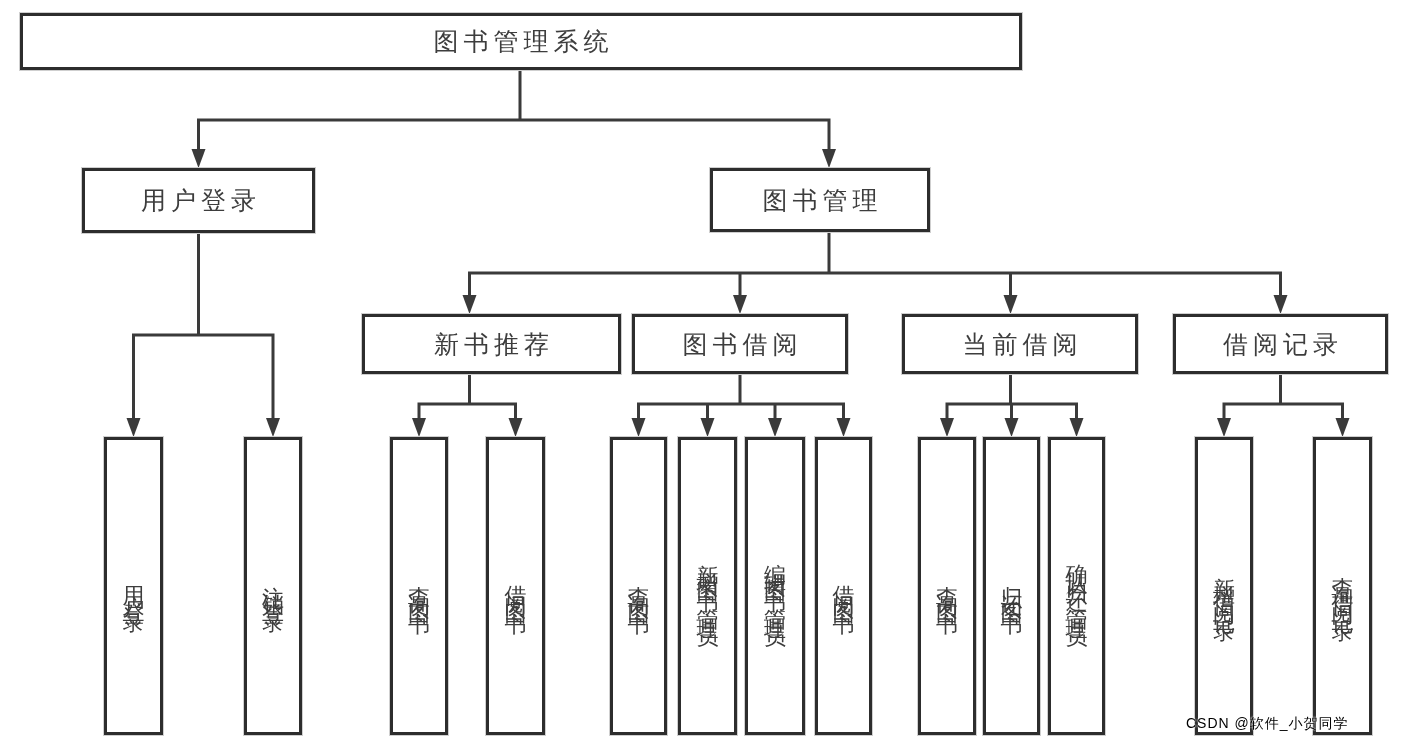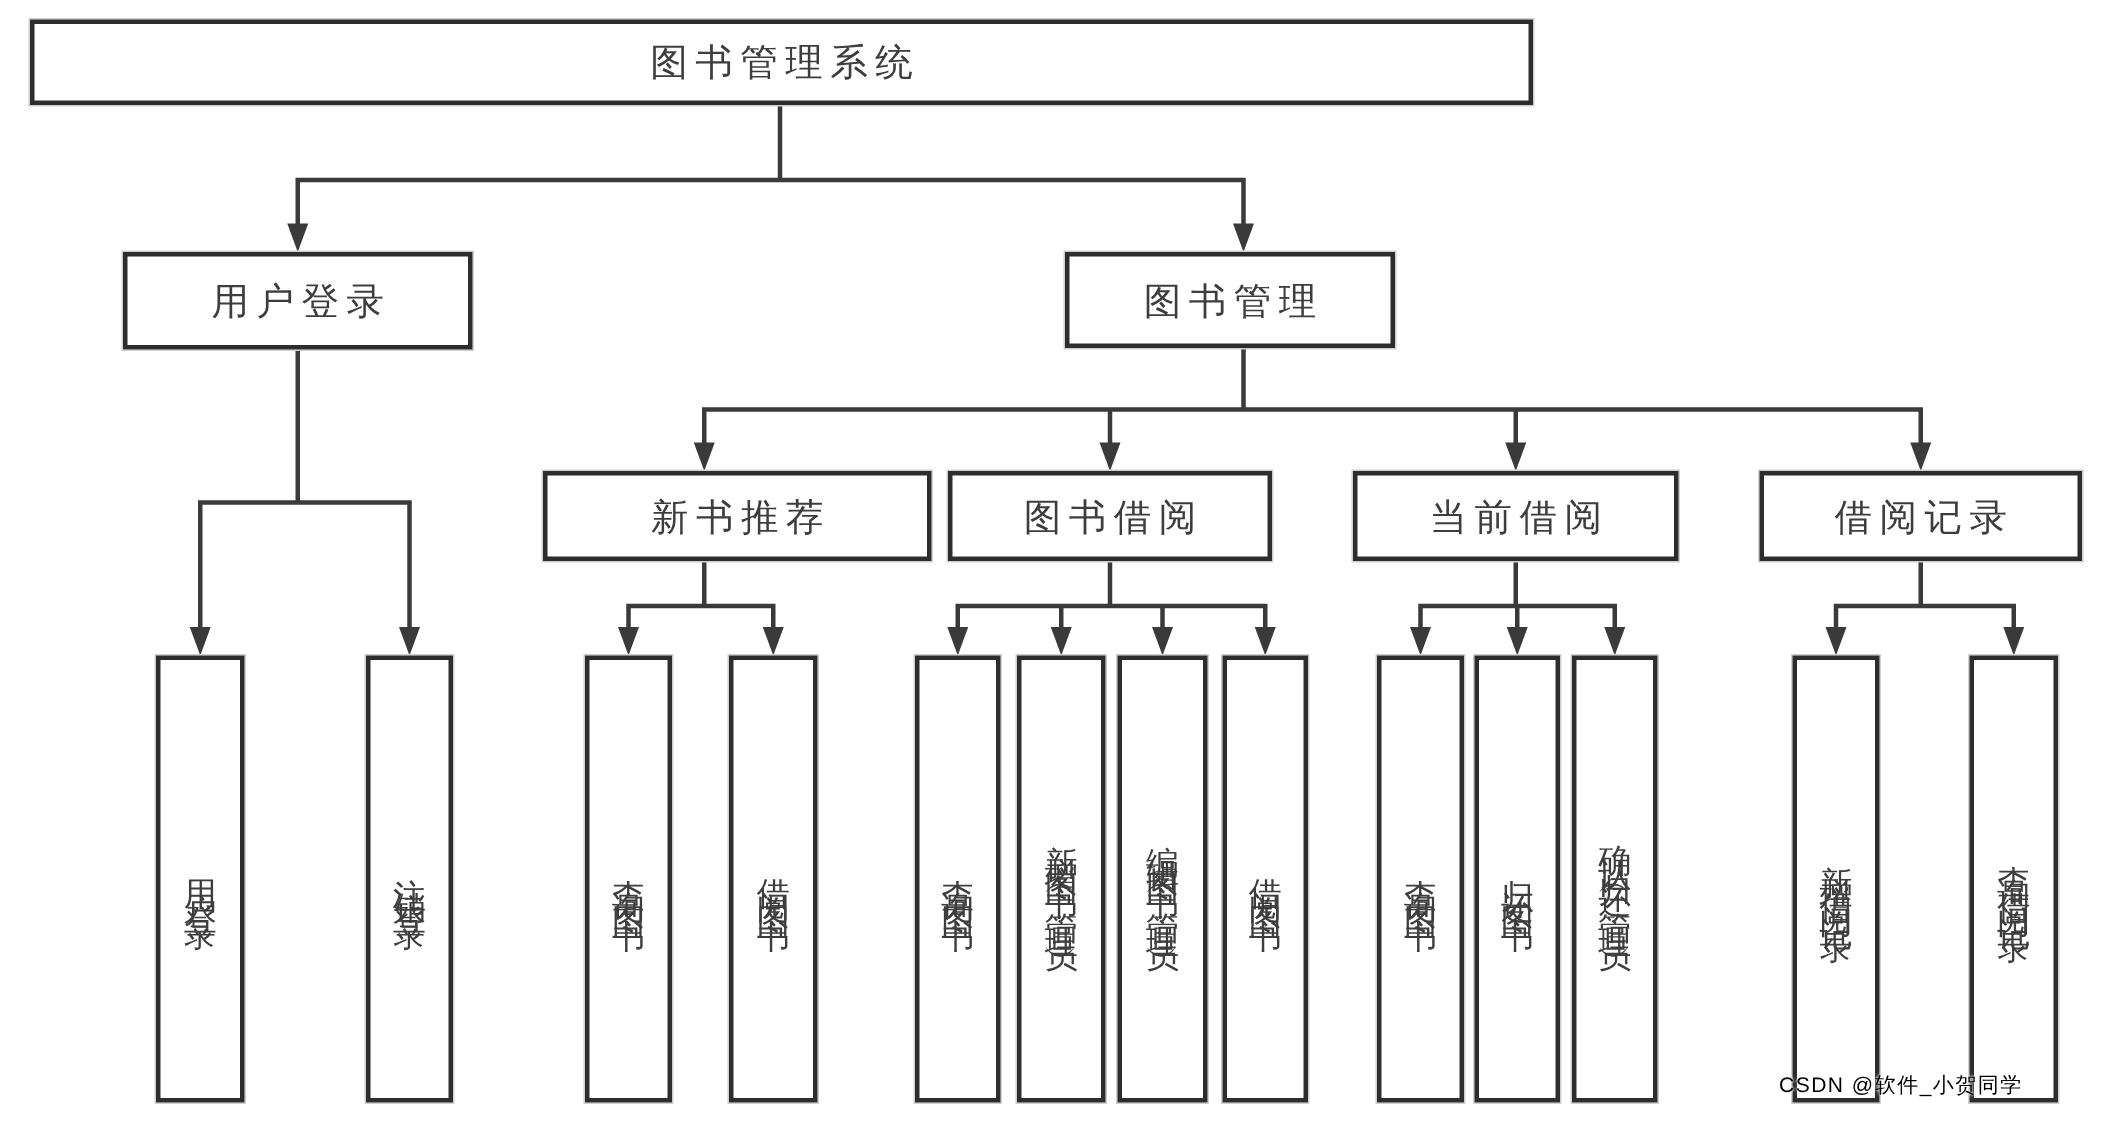--- a/index.html
+++ b/index.html
@@ -113,21 +113,21 @@
   <div class="node h" style="left:710px;top:168px;width:220px;height:64px">
     <span>图书管理</span>
   </div>
 
   <div class="node h" style="left:362px;top:314px;width:259px;height:60px">
     <span>新书推荐</span>
   </div>
   <div class="node h" style="left:632px;top:314px;width:216px;height:60px">
     <span>图书借阅</span>
   </div>
-  <div class="node h" style="left:902px;top:314px;width:217px;height:60px">
+  <div class="node h" style="left:902px;top:314px;width:236px;height:60px">
     <span>当前借阅</span>
   </div>
   <div class="node h" style="left:1173px;top:314px;width:215px;height:60px">
     <span>借阅记录</span>
   </div>
 
   <div class="node v" style="left:104px;top:437px;width:59px;height:298px">
     <span class="vtext">用户登录</span>
   </div>
   <div class="node v" style="left:244px;top:437px;width:58px;height:298px">

